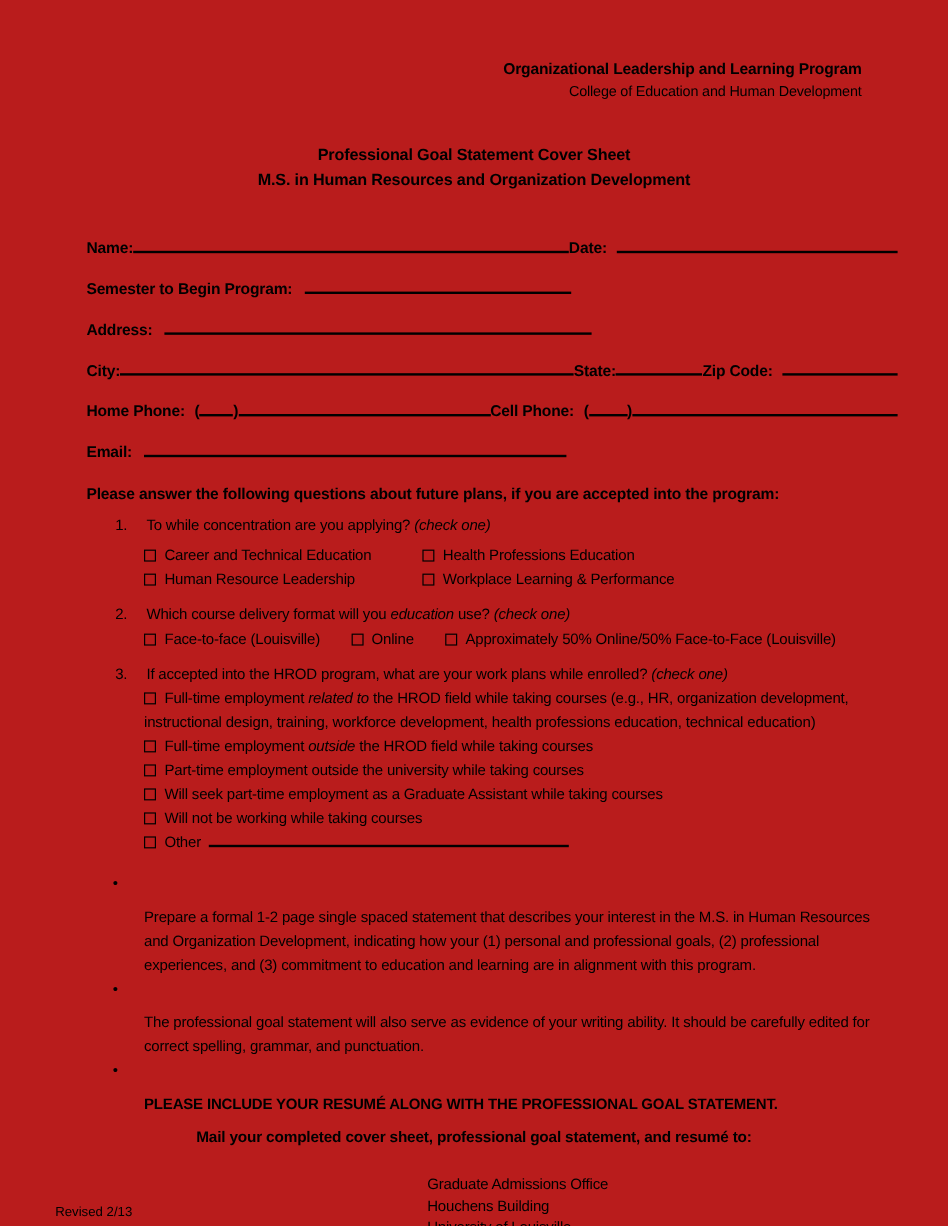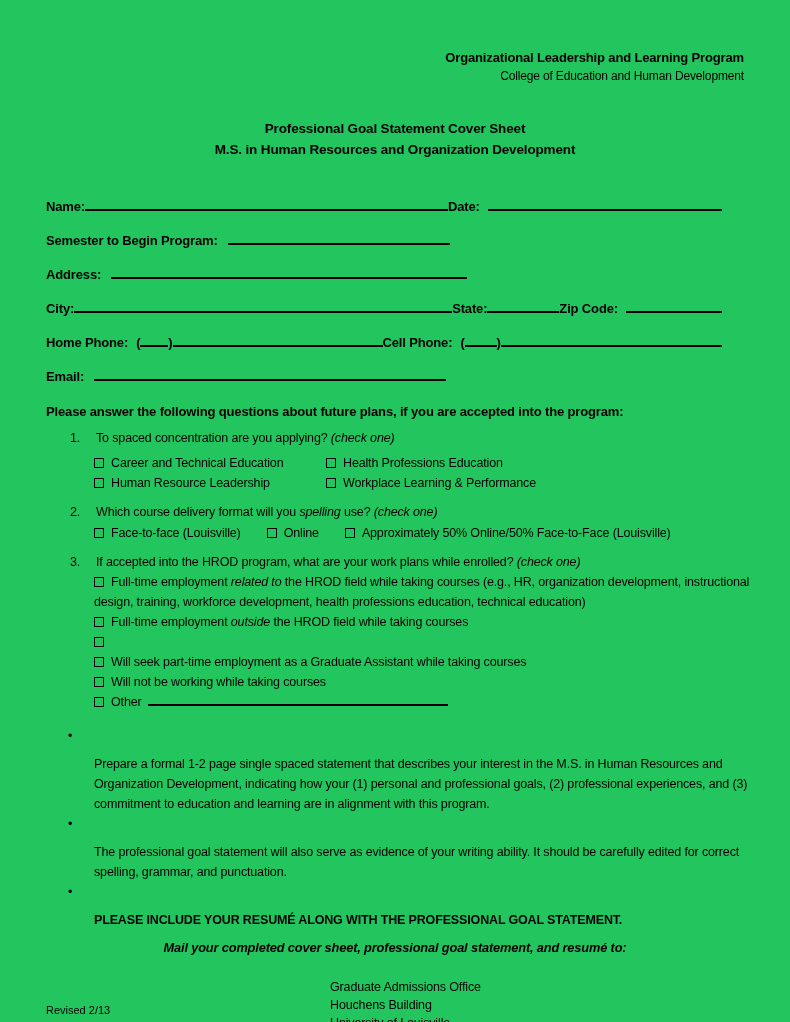--- a/index.html
+++ b/index.html
@@ -1,27 +1,27 @@
 <!DOCTYPE html>
 <html><head>
 <meta charset="utf-8">
 <style>
   * { margin:0; padding:0; box-sizing:border-box; }
   html,body { background:#e8e8e8; }
   .page {
     position:relative;
     width:790px; height:1022px;
     margin:0 auto;
-    background:#22c55e;
+    background:#b91c1c;
     color:#000000;
     font-family:"Liberation Sans","DejaVu Sans",sans-serif;
     font-size:12.5px;
     letter-spacing:-0.15px;
     overflow:hidden;
-    padding:0 46px;
+    padding:0 72px;
   }
   .bold { font-weight:bold; }
   i { font-style:italic; }
 
   
   .letterhead { padding-top:48px; text-align:right; line-height:19px; }
   .letterhead .l1 { font-weight:bold; font-size:13px; }
   .letterhead .l2 { font-size:12px; }
 
   
@@ -50,21 +50,21 @@
   .optline { margin-left:48px; line-height:20px; }
   .q3opts { margin-right:-14px; }
   .u-other { display:inline-block; border-bottom:2px solid #000; height:13px; width:300px; vertical-align:baseline; margin-left:6px; }
 
   
   .instr-head { margin-top:12px; font-weight:bold; font-size:13px; line-height:20px; }
   .bullets { margin-top:14px; margin-right:-14px; }
   .bullet { display:flex; line-height:20px; }
   .bullet .dot { flex:0 0 26px; margin-left:22px; }
   .bullet .btxt { flex:1;margin-top:28px; }
-  .mail-line { margin-top:8px; text-align:center; font-weight:bold; font-size:12.8px; line-height:20px;font-style:italic; }
+  .mail-line { margin-top:8px; text-align:center; font-weight:bold; font-size:12.8px; line-height:20px; }
   .mail-addr { margin-top:20px; margin-left:284px; line-height:18px; }
 
   .footer { position:absolute; left:46px; top:1004px; font-size:11px; letter-spacing:0; }
 </style>
 </head>
 <body>
 
 <div class="page">
 
   <div class="letterhead">
@@ -127,47 +127,47 @@
       <span class="lbl">Email:</span>
       <span class="g10"></span>
       <span class="uline u-email"></span>
     </div>
   </div>
 
   <div class="intro">Please answer the following questions about future plans, if you are accepted into the program:</div>
 
   <div class="q">
     <span class="qnum">1.</span>
-    <span class="qtext"><span>To spaced concentration are you applying? </span><i>(check one)</i></span>
+    <span class="qtext"><span>To while concentration are you applying? </span><i>(check one)</i></span>
   </div>
   <div class="optgrid">
     <span><span class="cb"></span><span>Career and Technical Education</span></span>
     <span><span class="cb"></span><span>Health Professions Education</span></span>
     <span><span class="cb"></span><span>Human Resource Leadership</span></span>
     <span><span class="cb"></span><span>Workplace Learning &amp; Performance</span></span>
   </div>
 
   <div class="q qgap">
     <span class="qnum">2.</span>
-    <span class="qtext"><span>Which course delivery format will you </span><i>spelling</i><span> use? </span><i>(check one)</i></span>
+    <span class="qtext"><span>Which course delivery format will you </span><i>education</i><span> use? </span><i>(check one)</i></span>
   </div>
   <div class="optrow">
     <span><span class="cb"></span><span>Face-to-face (Louisville)</span></span>
     <span><span class="cb"></span><span>Online</span></span>
     <span><span class="cb"></span><span>Approximately 50% Online/50% Face-to-Face (Louisville)</span></span>
   </div>
 
   <div class="q qgap">
     <span class="qnum">3.</span>
     <span class="qtext"><span>If accepted into the HROD program, what are your work plans while enrolled? </span><i>(check one)</i></span>
   </div>
   <div class="q3opts">
     <div class="optline"><span class="cb"></span><span>Full-time employment </span><i>related to</i><span> the HROD field while taking courses (e.g., HR, organization development, instructional design, training, workforce development, health professions education, technical education)</span></div>
     <div class="optline"><span class="cb"></span><span>Full-time employment </span><i>outside</i><span> the HROD field while taking courses</span></div>
-    <div class="optline"><span class="cb"></span></div>
+    <div class="optline"><span class="cb"></span><span>Part-time employment outside the university while taking courses</span></div>
     <div class="optline"><span class="cb"></span><span>Will seek part-time employment as a Graduate Assistant while taking courses</span></div>
     <div class="optline"><span class="cb"></span><span>Will not be working while taking courses</span></div>
     <div class="optline"><span class="cb"></span><span>Other</span><span class="u-other"></span></div>
   </div>
 
 
   <div class="bullets">
     <div class="bullet">
       <span class="dot">•</span>
       <span class="btxt">Prepare a formal 1-2 page single spaced statement that describes your interest in the M.S. in Human Resources and Organization Development, indicating how your (1) personal and professional goals, (2) professional experiences, and (3) commitment to education and learning are in alignment with this program.</span>

